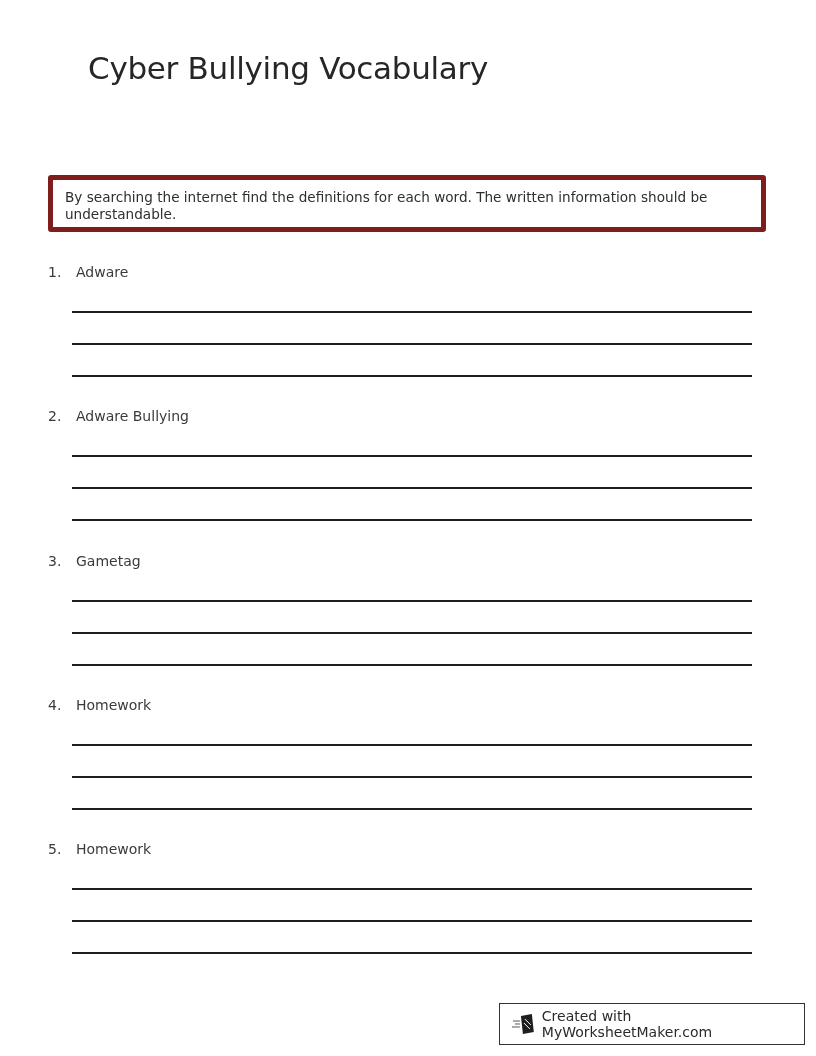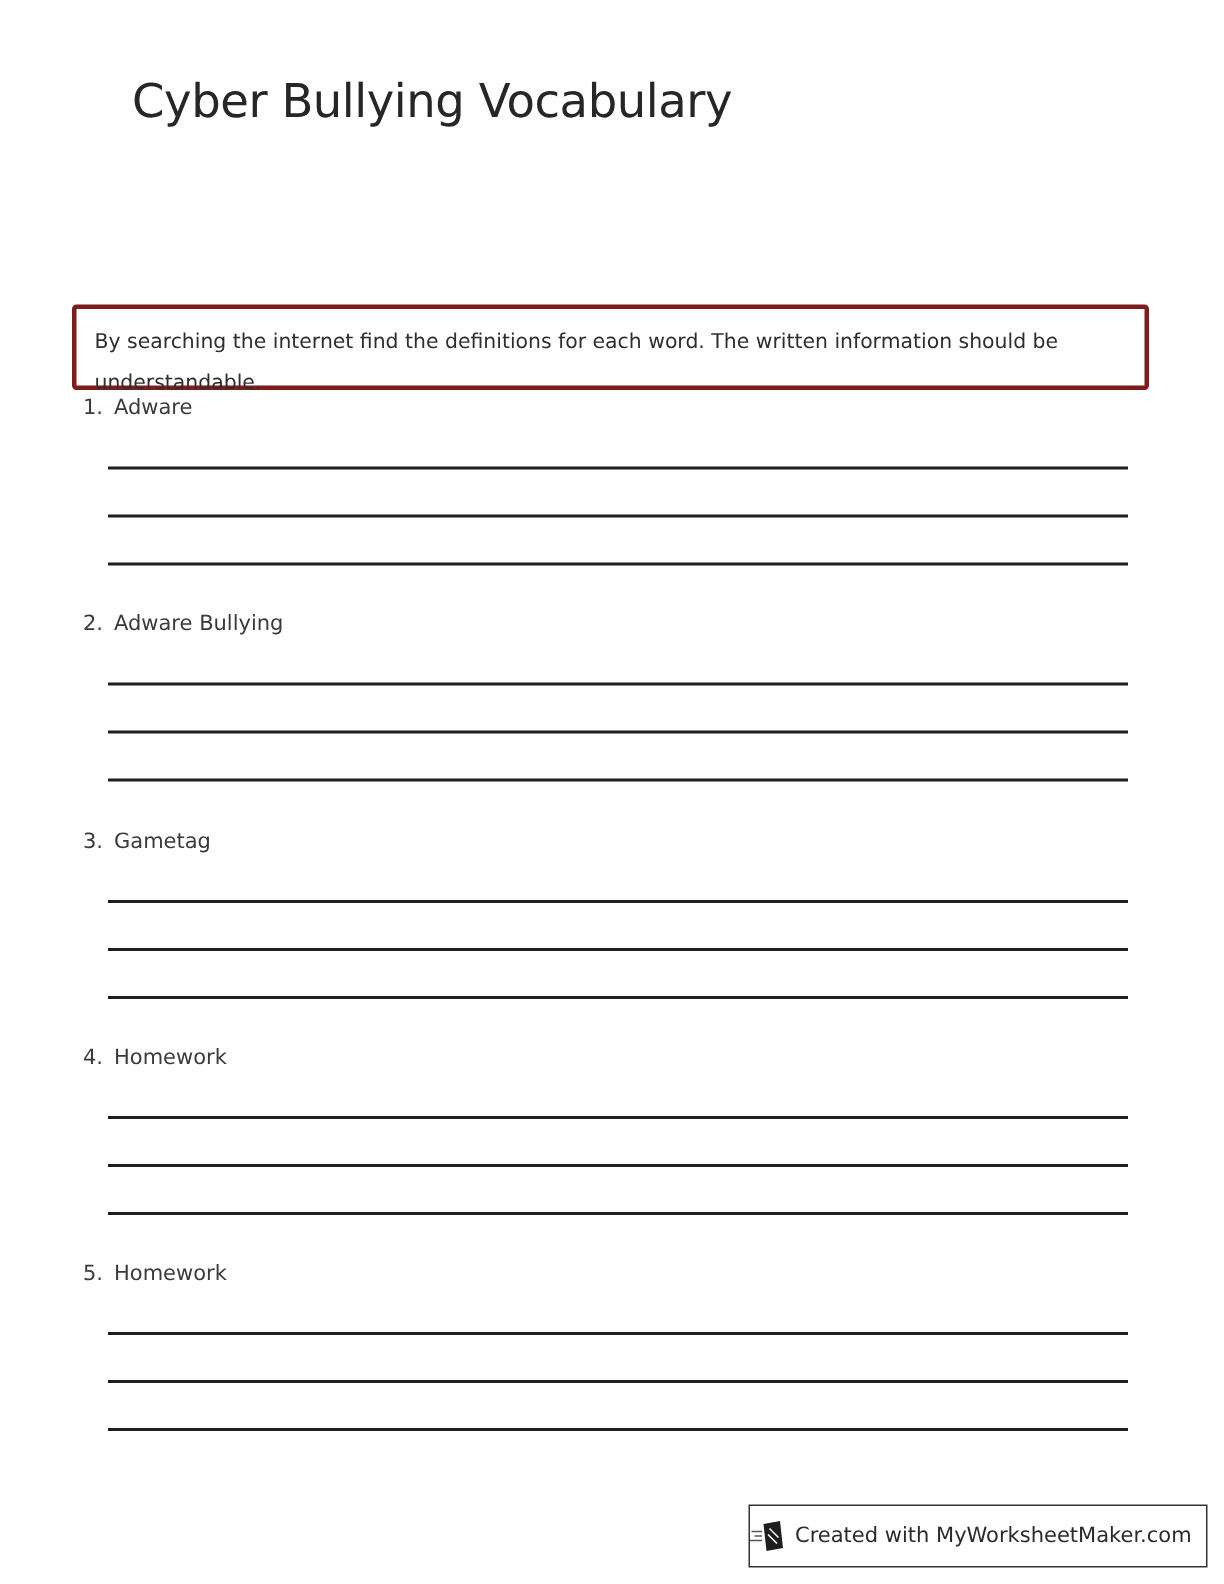--- a/index.html
+++ b/index.html
@@ -2,29 +2,29 @@
 <html><head>
 <meta charset="utf-8">
 <style>
   html, body { margin: 0; padding: 0; background: #ffffff; }
   body { width: 816px; height: 1056px; position: relative; overflow: hidden;
          font-family: "DejaVu Sans", "Liberation Sans", sans-serif; color: #2b2b2b; }
   .title { position: absolute; left: 48px; top: 48px; margin: 0;
            font-size: 31px; line-height: 40px; font-weight: normal; color: #262626;
            width: 440px; letter-spacing: -0.3px; text-align: right; }
   .instructions { position: absolute; left: 48px; top: 175px; width: 718px; height: 57px;
-                  box-sizing: border-box; border: 3px solid #7f1d1d; border-radius: 3px;
-                  padding: 9px 12px 0 12px; font-size: 13.6px; line-height: 27px; color: #2e2e2e; margin-top: 28px; }
+                  box-sizing: border-box; border: 5px solid #7f1d1d; border-radius: 3px;
+                  padding: 9px 12px 0 12px; font-size: 13.6px; line-height: 17px; color: #2e2e2e; }
   .item { position: absolute; left: 48px; width: 720px; }
-  .item-label { position: absolute; left: 0; top: 0; font-size: 14px; line-height: 18px; color: #3a3a3a; white-space: nowrap; text-align: center; }
+  .item-label { position: absolute; left: 0; top: 0; font-size: 14px; line-height: 18px; color: #3a3a3a; white-space: nowrap; }
   .item-num { display: inline-block; width: 28px; }
   .answer-line { position: absolute; left: 24px; width: 680px; height: 0; border-top: 2px solid #1f1f1f; }
   .footer-badge { position: absolute; left: 499px; top: 1003px; width: 306px; height: 42px;
                   box-sizing: border-box; border: 1px solid #333; display: flex; align-items: center;
-                  font-size: 14px; color: #2a2a2a; }
+                  padding-left: 12px; font-size: 14px; color: #2a2a2a; }
   .logo { width: 24px; height: 22px; margin-right: 6px; }
 </style>
 </head>
 <body>
 
 <h1 class="title">
   <span>Cyber Bullying Vocabulary</span><br>
 </h1>
 
 <div class="instructions">By searching the internet find the definitions for each word. The written information should be understandable.</div>

